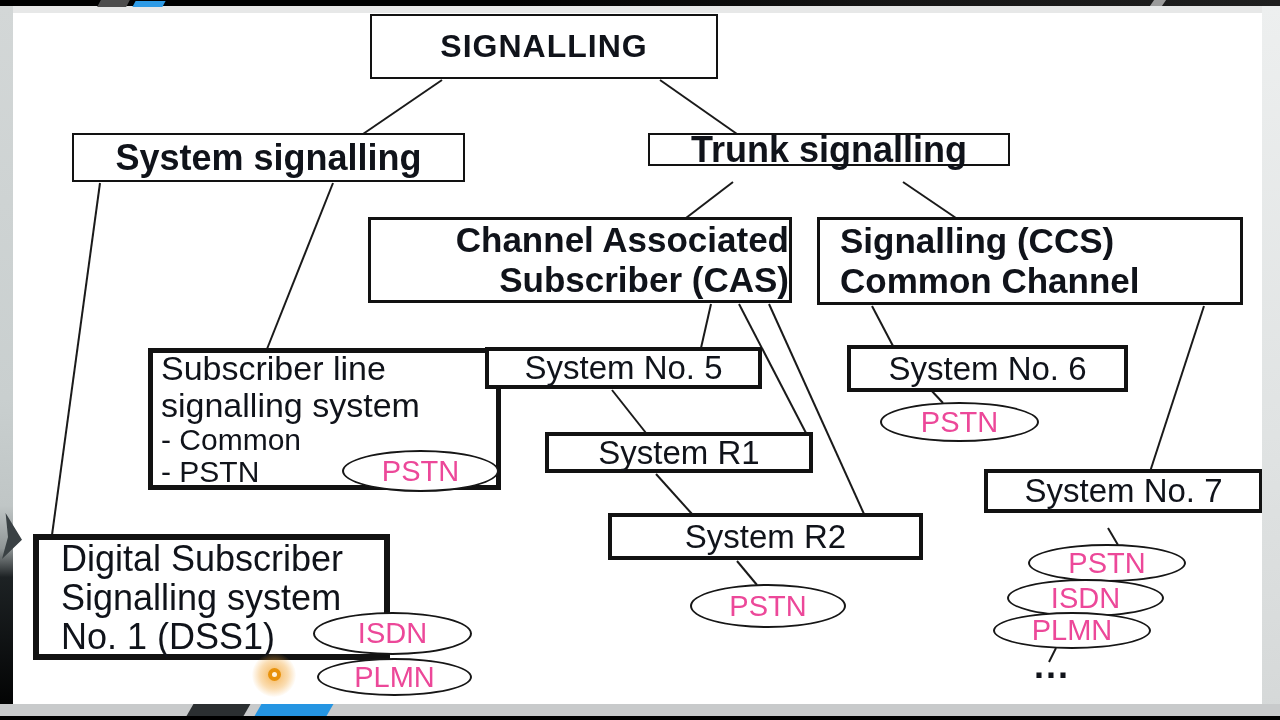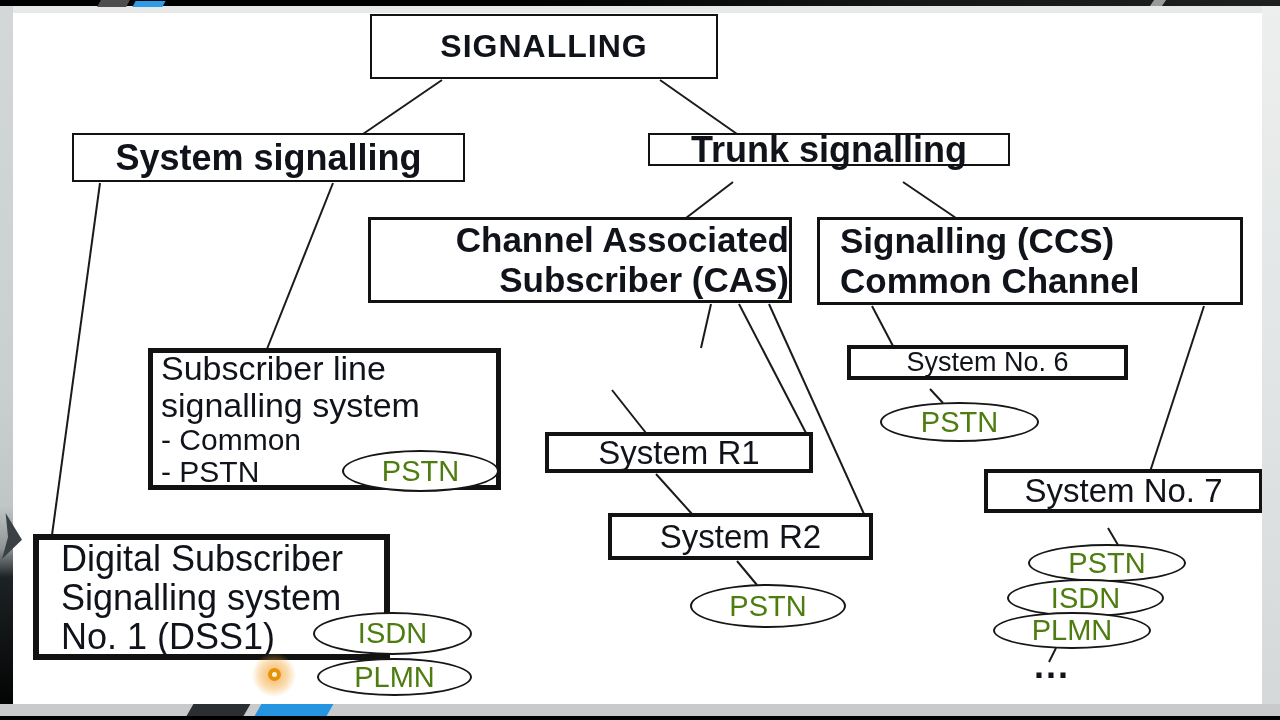--- a/index.html
+++ b/index.html
@@ -41,32 +41,32 @@
   
   svg.connectors{position:absolute;left:0;top:0;z-index:1;pointer-events:none;}
   .box{position:absolute;background:#fff;border-style:solid;border-color:#121212;
     box-sizing:border-box;display:flex;flex-direction:column;justify-content:center;
     color:#10131a;z-index:2;}
   .box.center{align-items:center;}
   .b2{border-width:2px;} .b3{border-width:3px;} .b4{border-width:4px;}
   .b5{border-width:5px;} .b6{border-width:6px;}
   .bold{font-weight:bold;}
   .ellipse{position:absolute;background:#fff;border:2px solid #161616;border-radius:50%;
-    display:flex;align-items:center;justify-content:center;font-size:29px;color:#4d7c0f;z-index:3;}
+    display:flex;align-items:center;justify-content:center;font-size:29px;color:#ec4899;z-index:3;}
   .dots{position:absolute;font-size:36px;font-weight:bold;color:#10131a;letter-spacing:2px;z-index:2;}
 
   #box-signalling{left:370px;top:14px;width:348px;height:65px;font-size:32px;letter-spacing:1px;}
   #box-access{left:72px;top:133px;width:393px;height:49px;font-size:36px;}
   #box-trunk{left:648px;top:133px;width:362px;height:33px;font-size:36px;}
   #box-cas{left:368px;top:217px;width:424px;height:86px;font-size:35px;line-height:40px;padding-left:22px;text-align:right;}
   #box-ccs{left:817px;top:217px;width:426px;height:88px;font-size:35px;line-height:40px;padding-left:20px;}
   #box-no5{left:485px;top:347px;width:277px;height:42px;font-size:33px;}
   #box-r1{left:545px;top:432px;width:268px;height:41px;font-size:33px;justify-content:center;}
-  #box-r2{left:608px;top:513px;width:265px;height:47px;font-size:33px;}
-  #box-no6{left:847px;top:345px;width:281px;height:35px;font-size:27px;}
+  #box-r2{left:608px;top:513px;width:315px;height:47px;font-size:33px;}
+  #box-no6{left:847px;top:345px;width:281px;height:47px;font-size:33px;}
   #box-no7{left:961px;top:469px;width:279px;height:44px;font-size:33px;margin-left:23px;}
   #box-subscriber{left:100px;top:348px;width:353px;height:142px;padding-left:8px;margin-left:48px;}
   #box-subscriber .big{font-size:34px;line-height:37px;}
   #box-subscriber .item{font-size:30px;line-height:32px;}
   #box-digital{left:33px;top:534px;width:357px;height:126px;padding-left:22px;font-size:36px;line-height:39px;}
 
   #el-pstn-sub{left:342px;top:450px;width:153px;height:38px;}
   #el-isdn-dss1{left:313px;top:612px;width:155px;height:39px;}
   #el-plmn-dss1{left:317px;top:658px;width:151px;height:34px;}
   #el-pstn-r2{left:690px;top:584px;width:152px;height:40px;}
@@ -131,20 +131,23 @@
     <span class="item">- Common</span>
     <span class="item">- PSTN</span>
   </div>
 
   <div class="box b6" id="box-digital">
     <span>Digital Subscriber</span>
     <span>Signalling system</span>
     <span>No. 1 (DSS1)</span>
   </div>
 
+  <div class="box center b4" id="box-no5">
+    <span>System No. 5</span>
+  </div>
   <div class="box center b4" id="box-r1">
     <span>System R1</span>
   </div>
   <div class="box center b4" id="box-r2">
     <span>System R2</span>
   </div>
   <div class="box center b4" id="box-no6">
     <span>System No. 6</span>
   </div>
   <div class="box center b4" id="box-no7">

